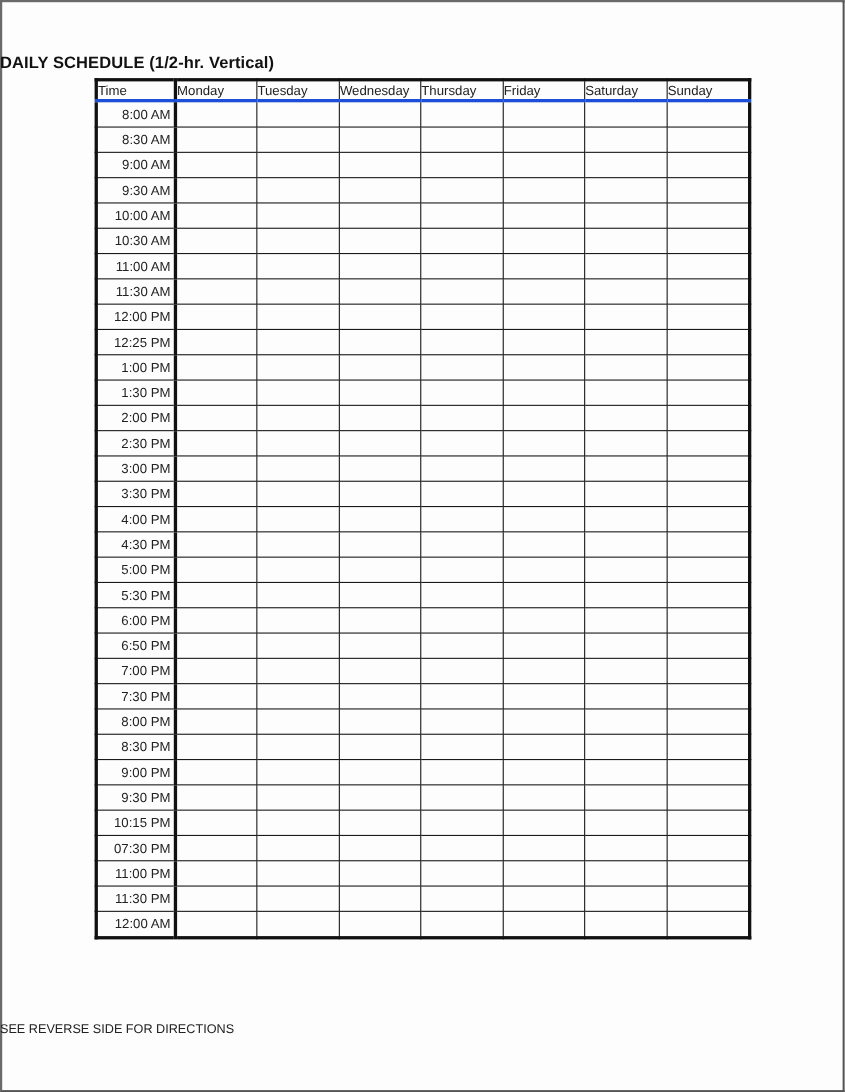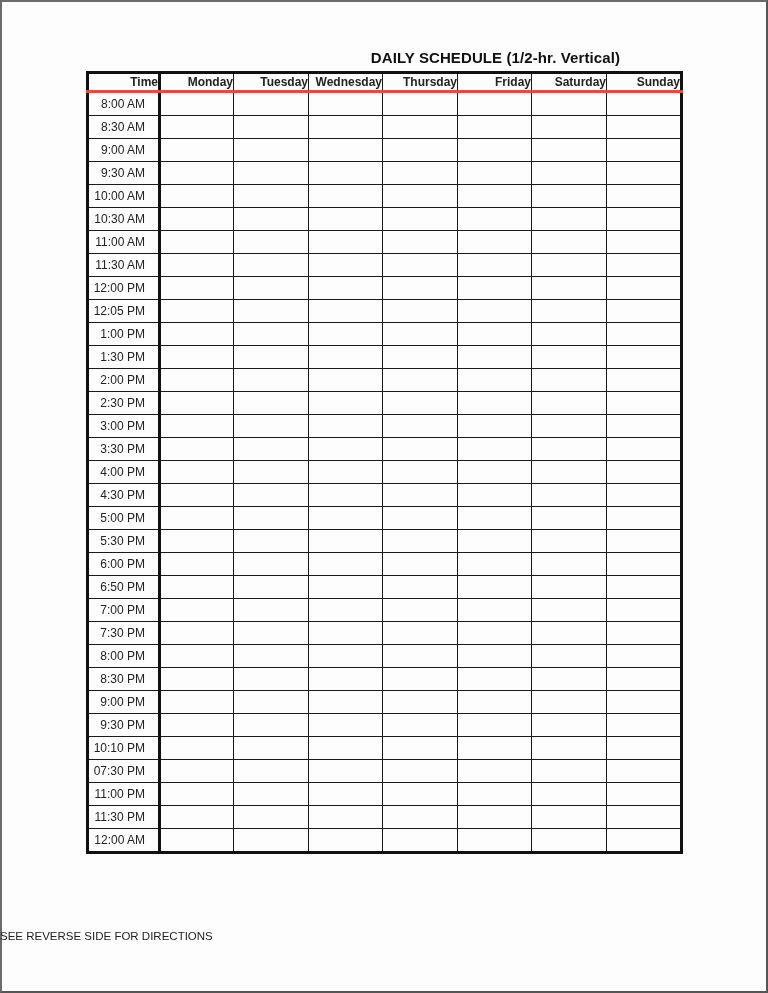--- a/index.html
+++ b/index.html
@@ -12,42 +12,42 @@
   }
   .page {
     position: absolute; left: 0; top: 0;
     width: 764px; height: 989px;
     border: 2px solid #6a6a6a;
     border-right-color: #555; border-bottom-color: #555;
     background: #fdfdfd;
   }
   .title {
     position: absolute; left: 0; width: 620px; top: 49px;
-    text-align: right; font-weight: bold; font-size: 15px; color: #111;
+    text-align: left; font-weight: bold; font-size: 15px; color: #111;
     letter-spacing: 0.1px;
   }
   table.sched {
     position: absolute; left: 86px; top: 71px;
     border-collapse: collapse;
     border: 3px solid #111;
     table-layout: fixed;
   }
   table.sched th, table.sched td {
     border: 1.5px solid #1a1a1a;
     padding: 0;
     font-size: 12px;
     color: #222;
   }
   table.sched th {
-    font-weight: bold; height: 16px; text-align: right;
-    border-bottom: 3px solid #ef4444;
+    font-weight: normal; height: 16px; text-align: left;
+    border-bottom: 3px solid #1d4ed8;
   }
   table.sched td { height: 22px; }
   table.sched td.time {
-    text-align: right; padding-right: 13px;
+    text-align: right; padding-right: 3px;
     border-right: 3px solid #111;
   }
   table.sched th.time { border-right: 3px solid #111; }
   .footer {
     position: absolute; left: 0; width: 768px; top: 930px;
     text-align: left; font-size: 11.5px; color: #222;
   }
 </style>
 </head>
 <body>
@@ -163,21 +163,21 @@
         <td class="time">12:00 PM</td>
         <td></td>
         <td></td>
         <td></td>
         <td></td>
         <td></td>
         <td></td>
         <td></td>
       </tr>
       <tr>
-        <td class="time">12:05 PM</td>
+        <td class="time">12:25 PM</td>
         <td></td>
         <td></td>
         <td></td>
         <td></td>
         <td></td>
         <td></td>
         <td></td>
       </tr>
       <tr>
         <td class="time">1:00 PM</td>
@@ -353,21 +353,21 @@
         <td class="time">9:30 PM</td>
         <td></td>
         <td></td>
         <td></td>
         <td></td>
         <td></td>
         <td></td>
         <td></td>
       </tr>
       <tr>
-        <td class="time">10:10 PM</td>
+        <td class="time">10:15 PM</td>
         <td></td>
         <td></td>
         <td></td>
         <td></td>
         <td></td>
         <td></td>
         <td></td>
       </tr>
       <tr>
         <td class="time">07:30 PM</td>

